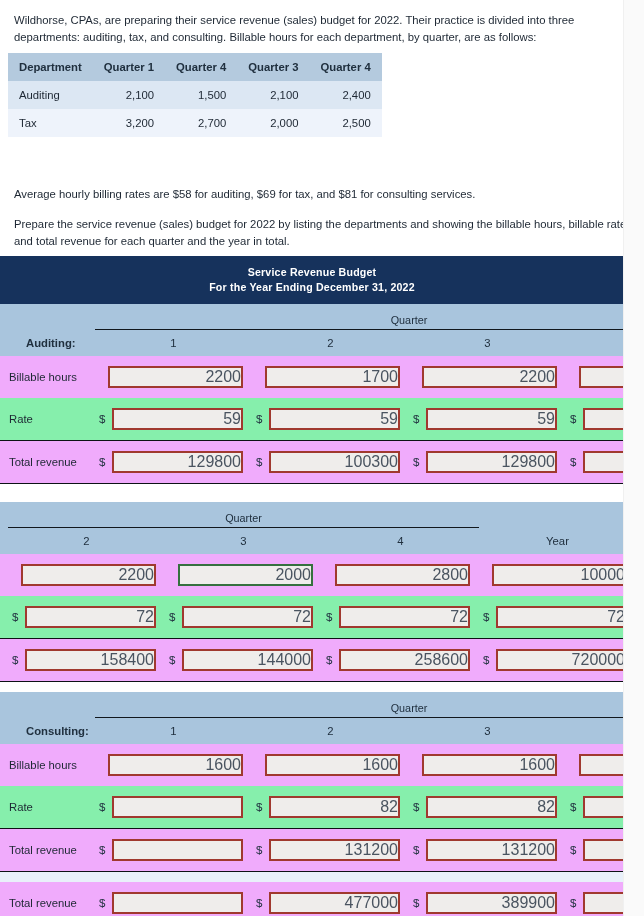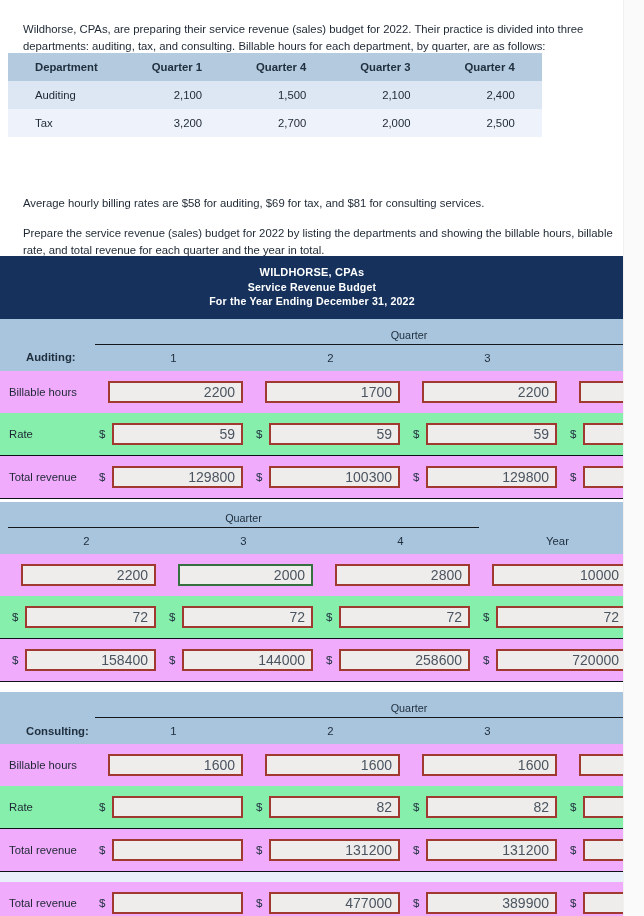--- a/index.html
+++ b/index.html
@@ -18,33 +18,33 @@
   .scroll-gutter{
     position:absolute;right:0;top:0;width:20px;height:916px;
     background:#fafafa;border-left:1px solid #f0f0f0;
   }
 
   
   .prose{
     font-size:11.3px;line-height:16.5px;color:#1d2733;
     padding:0 10px;
   }
-  .prose p{margin:13px;}
+  .prose p{margin:4px;}
   #intro{position:absolute;left:0;top:8px;width:624px;}
   #rates{position:absolute;left:0;top:182px;width:624px;}
   #instruction{position:absolute;left:0;top:212px;width:624px;}
 
   
   .given{
     position:absolute;left:8px;top:53px;
     border-collapse:collapse;
     font-size:11.3px;
   }
   .given th,.given td{
-    padding:8px 27px;text-align:right;white-space:nowrap;font-weight:normal;
+    padding:8px 11px;text-align:right;white-space:nowrap;font-weight:normal;
   }
   .given th{background:#b4cade;font-weight:bold;color:#20303f;}
   .given th:first-child,.given td:first-child{text-align:left;}
   .given tbody tr:nth-child(odd){background:#dce7f3;}
   .given tbody tr:nth-child(even){background:#eef3fb;}
 
   
   .sheet{position:absolute;left:0;width:624px;}
   #sheet1{top:256px;}
   #sheet2{top:502px;}
@@ -94,22 +94,21 @@
   .cellwrap.nodollar{padding-left:13px;}
   .dollar{font-size:11.5px;color:#20303f;width:8px;flex:0 0 8px;text-align:left;}
 
   .ansbox{
     flex:1 1 auto;
     height:22px;
     background:#efedeb;
     border:2px solid #a0392f;
     box-sizing:border-box;
     display:flex;align-items:center;justify-content:flex-end;
-    padding-right:6px;
-    font-size:14px;color:#4a5460;
+    font-size:16px;color:#4a5460;
   }
   .ansbox.ok{border-color:#35703f;}
   .spacer-row td{height:10px;background:#e9f0fa;}
 </style>
 </head>
 <body>
 
 <div class="page">
 
   <div id="intro" class="prose">
@@ -148,21 +147,20 @@
     <p>Average hourly billing rates are $58 for auditing, $69 for tax, and $81 for consulting services.</p>
   </div>
 
   <div id="instruction" class="prose">
     <p>Prepare the service revenue (sales) budget for 2022 by listing the departments and showing the billable hours, billable rate, and total revenue for each quarter and the year in total.</p>
   </div>
 
   <div class="sheet" id="sheet1">
 
     <div class="navy">
-      <div class="l big">WILDHORSE, CPAs</div>
       <div class="l">Service Revenue Budget</div>
       <div class="l">For the Year Ending December 31, 2022</div>
     </div>
 
     <table class="grid">
       <colgroup>
         <col class="lab">
           <col class="qc">
           <col class="qc">
           <col class="qc">

